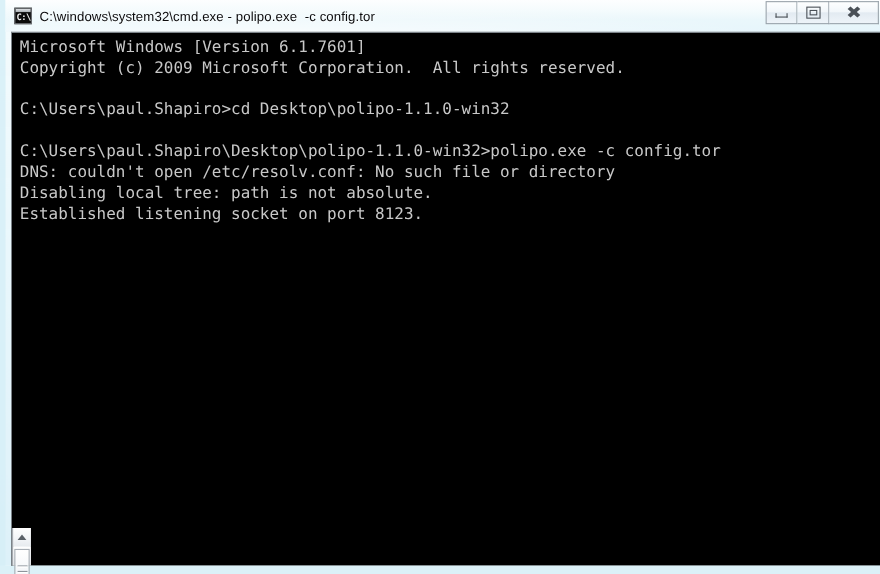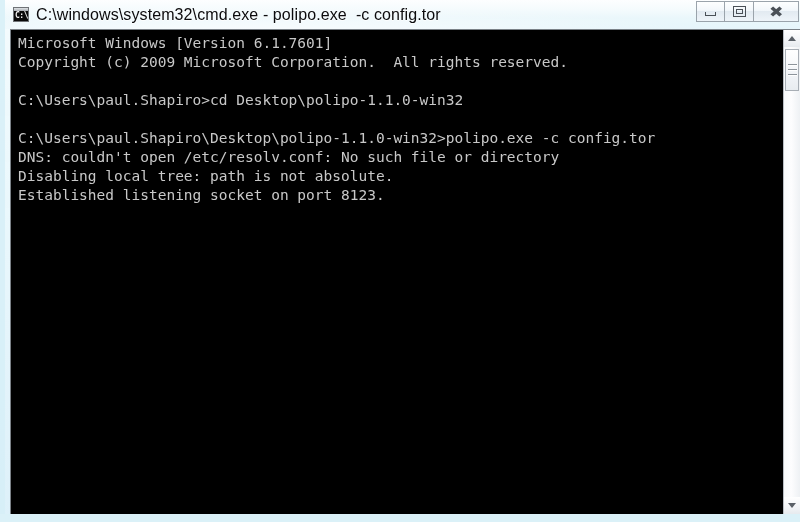--- a/index.html
+++ b/index.html
@@ -93,21 +93,21 @@
     font-family: "DejaVu Sans Mono", monospace;
     font-size: 8px;
     line-height: 9px;
     letter-spacing: -0.5px;
     font-weight: bold;
   }
 
   #title-text {
     position: relative;
     z-index: 2;
-    font-size: 16px;
+    font-size: 12px;
     color: #0b0b0d;
     white-space: pre;
     letter-spacing: 0.1px;
     text-shadow: 0 1px 1px rgba(255,255,255,0.9);
   }
 
   
   #win-buttons {
     position: absolute;
     right: 6px;
@@ -173,20 +173,21 @@
     position: absolute;
     left: 5px;
     top: 29px;
     width: 790px;
     height: 485px;
     box-sizing: border-box;
     background: #000000;
     border-top: 1px solid #7b8288;
     border-left: 1px solid #7b8288;
     display: flex;
+    flex-direction: column;
   }
 
   #console-text {
     flex: 1 1 auto;
     background: #000000;
     color: #c8c8c8;
     font-family: "DejaVu Sans Mono", "Liberation Mono", monospace;
     font-size: 14.5px;
     line-height: 19px;
     padding: 4px 0 0 7px;

